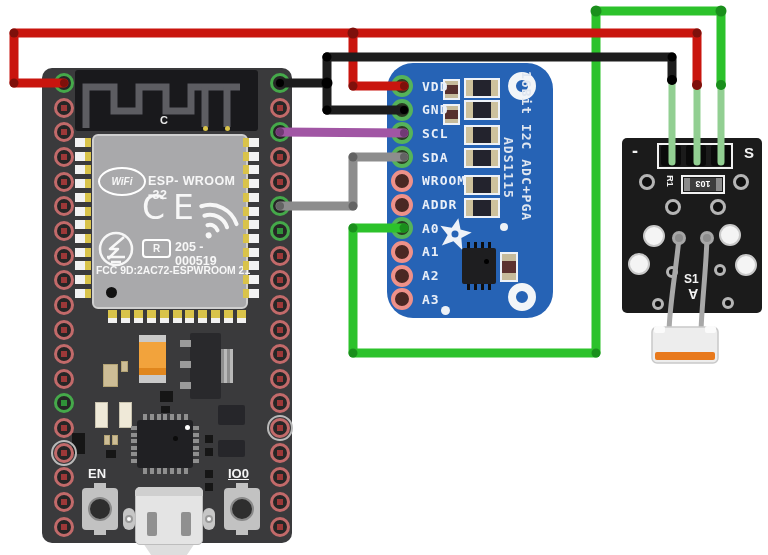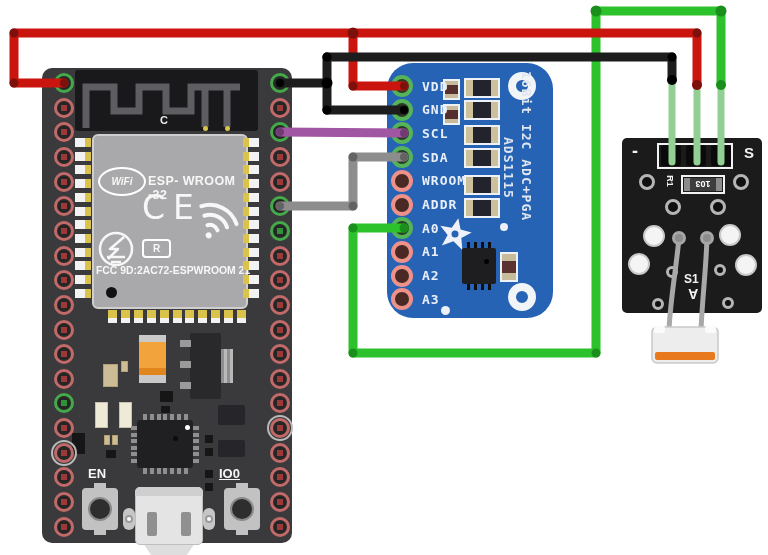--- a/index.html
+++ b/index.html
@@ -153,20 +153,21 @@
           <path d="M12,6 A28,28 0 0 1 40,34"></path>
         </g>
         <circle cx="10" cy="36" r="3" fill="#f7f7f7" transform="rotate(-18 23 23)"></circle>
       </svg>
       <svg class="sh" style="left:3px;top:94px;" width="40" height="40" data-interactable="false">
         <circle cx="19" cy="19" r="16" fill="none" stroke="#f7f7f7" stroke-width="2.5"></circle>
         <path d="M27,7 L13,19 H21 L11,29" fill="none" stroke="#f7f7f7" stroke-width="2.5" stroke-linejoin="round"></path>
         <path d="M10,27 H28 M14,32 H24" stroke="#f7f7f7" stroke-width="2.5"></path>
       </svg>
       <div id="esp-rbox" class="sh" data-interactable="false">R</div>
+      <div id="esp-cert" class="sh" data-interactable="false">205 - 000519</div>
       <div id="esp-fcc" class="sh" data-interactable="false">FCC 9D:2AC72-ESPWROOM 21</div>
       <div id="shield-dot" class="sh" data-interactable="false"></div>
     </div>
 
     <div id="cap-orange" class="cmp" data-interactable="false"></div>
     <div id="vreg" class="cmp" data-interactable="false"></div>
     <div class="vlead" style="left:138px;top:272px;" data-interactable="false"></div>
     <div class="vlead" style="left:138px;top:293px;" data-interactable="false"></div>
     <div class="vlead" style="left:138px;top:314px;" data-interactable="false"></div>
     <div id="vtab" class="cmp" data-interactable="false"></div>
@@ -189,21 +190,21 @@
     <div class="tiny" style="left:163px;top:380px;width:8px;height:8px;" data-interactable="false"></div>
     <div class="tiny" style="left:163px;top:402px;width:8px;height:8px;" data-interactable="false"></div>
     <div class="tiny" style="left:163px;top:415px;width:8px;height:8px;" data-interactable="false"></div>
 
     <div class="btn-label" style="left:46px;top:398px;" data-interactable="false">EN</div>
     <div class="tact" style="left:40px;top:420px;" data-interactable="true">
       <div class="tab" style="top:-5px;" data-interactable="false"></div>
       <div class="tab" style="bottom:-5px;" data-interactable="false"></div>
       <div class="plunger" data-interactable="true"></div>
     </div>
-    <div class="btn-label" style="left:177px;top:398px;text-decoration:underline;" data-interactable="false">IO0</div>
+    <div class="btn-label" style="left:186px;top:398px;text-decoration:underline;" data-interactable="false">IO0</div>
     <div class="tact" style="left:182px;top:420px;" data-interactable="true">
       <div class="tab" style="top:-5px;" data-interactable="false"></div>
       <div class="tab" style="bottom:-5px;" data-interactable="false"></div>
       <div class="plunger" data-interactable="true"></div>
     </div>
 
     <div class="usb-ear" style="left:81px;top:440px;" data-interactable="false"></div>
     <div class="usb-ear" style="left:161px;top:440px;" data-interactable="false"></div>
     <div class="usb-hole" style="left:83px;top:447px;" data-interactable="false"></div>
     <div class="usb-hole" style="left:163px;top:447px;" data-interactable="false"></div>

